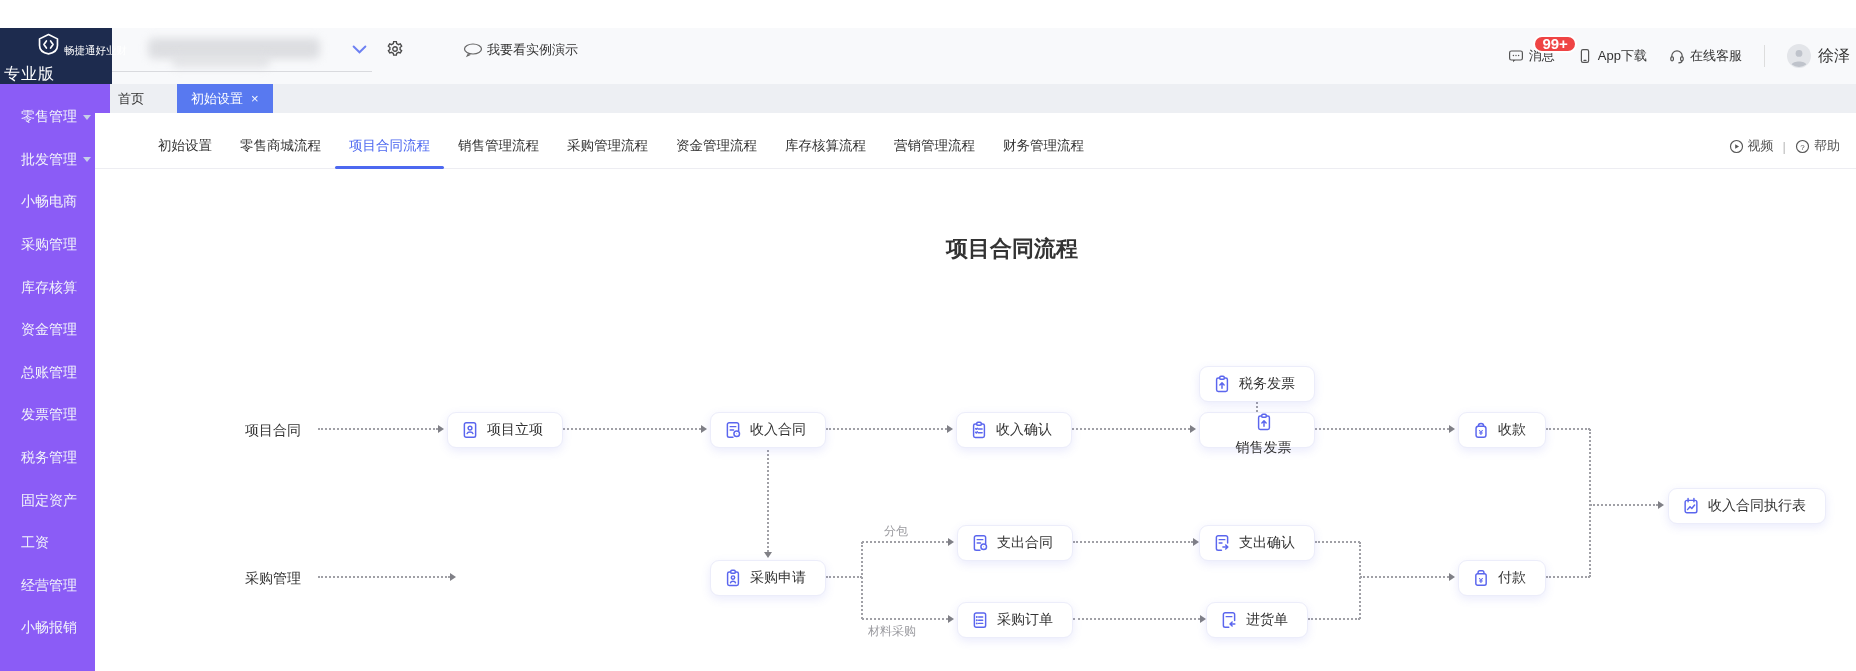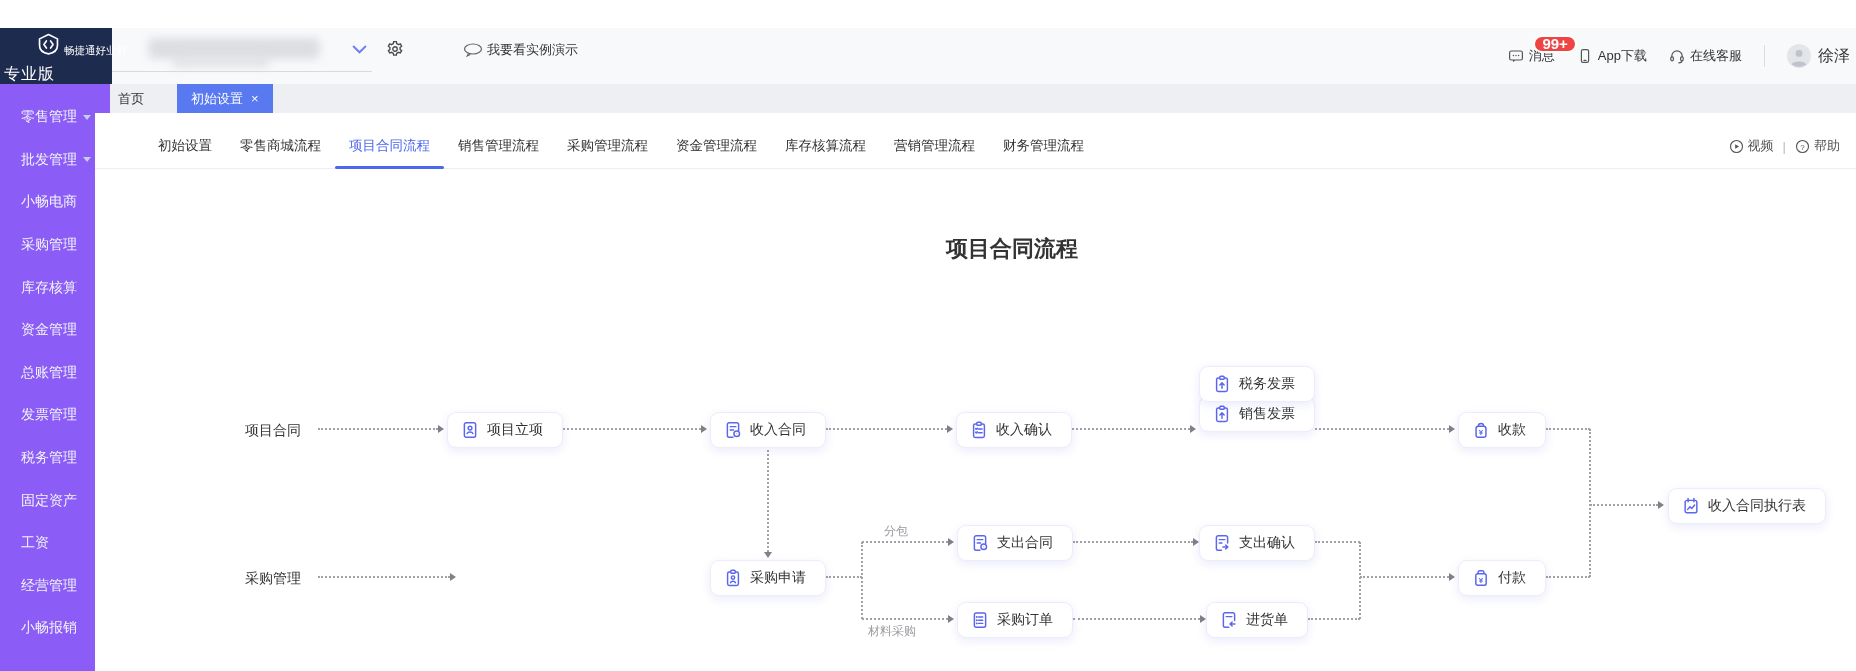--- a/index.html
+++ b/index.html
@@ -292,21 +292,21 @@
       <span style="display: inline-flex;">
         <svg viewBox="0 0 16 16" fill="none" stroke="#5b66ee" stroke-width="1.3" stroke-linecap="round" stroke-linejoin="round">
           <rect x="3.2" y="2.6" width="9.6" height="12" rx="1.5"></rect>
           <rect x="6" y="1.2" width="4" height="2.6" rx="1" fill="#fff"></rect>
           <path d="M7.2 7.2h3.6M7.2 10.4h3.6"></path>
           <path d="M5 6.8l.6.6.9-1M5 10l.6.6.9-1"></path>
         </svg>
       </span>
       <span>收入确认</span>
     </div>
-    <div class="flow-node" style="left: 1199px; top: 396px; width: 116px;">
+    <div class="flow-node" style="left: 1199px; top: 412px; width: 116px; flex-direction: column;">
       <span style="display: inline-flex;">
         <svg viewBox="0 0 16 16" fill="none" stroke="#5b66ee" stroke-width="1.3" stroke-linecap="round" stroke-linejoin="round">
           <rect x="3.2" y="2.6" width="9.6" height="12" rx="1.5"></rect>
           <rect x="6" y="1.2" width="4" height="2.6" rx="1" fill="#fff"></rect>
           <path d="M8 11.8V7M8 7 6.1 8.9M8 7l1.9 1.9"></path>
         </svg>
       </span>
       <span>销售发票</span>
     </div>
     <div class="flow-node" style="left: 1458px; top: 412px; width: 88px;">

